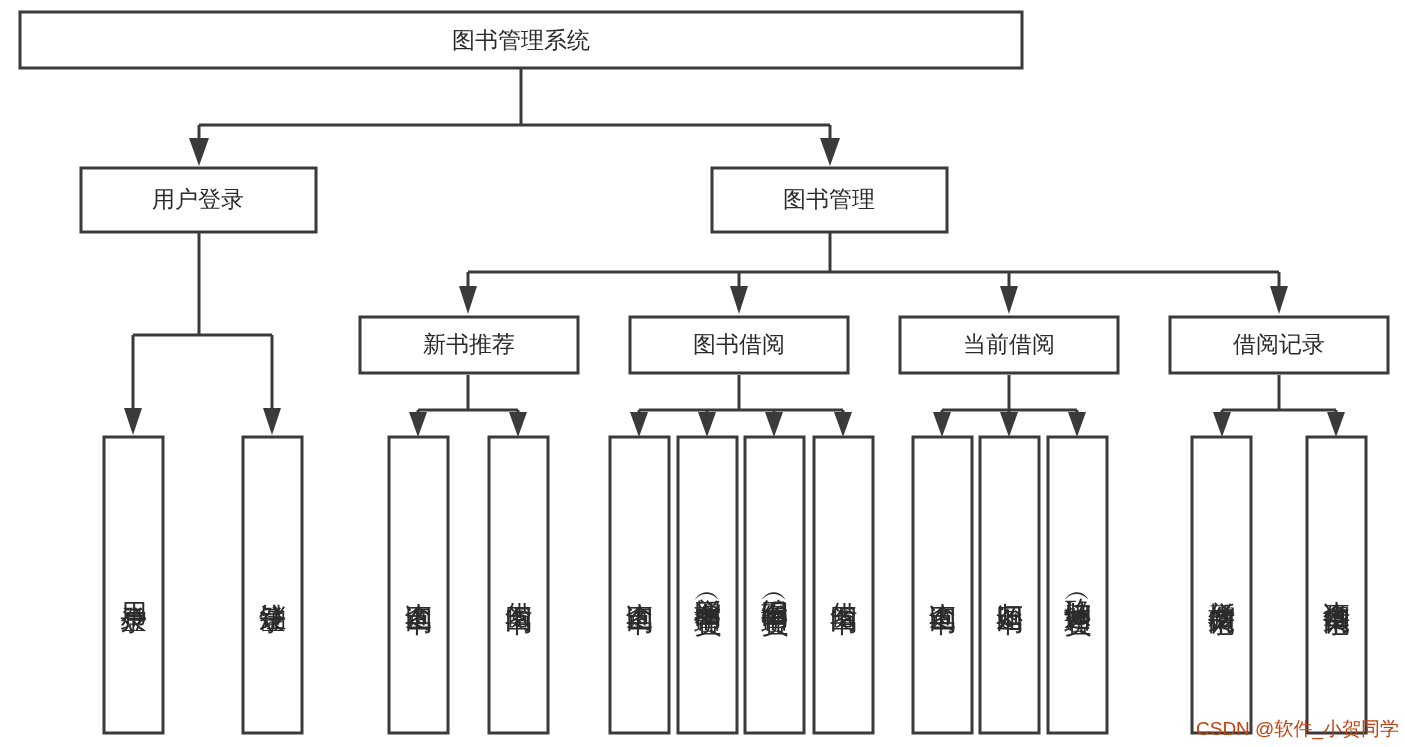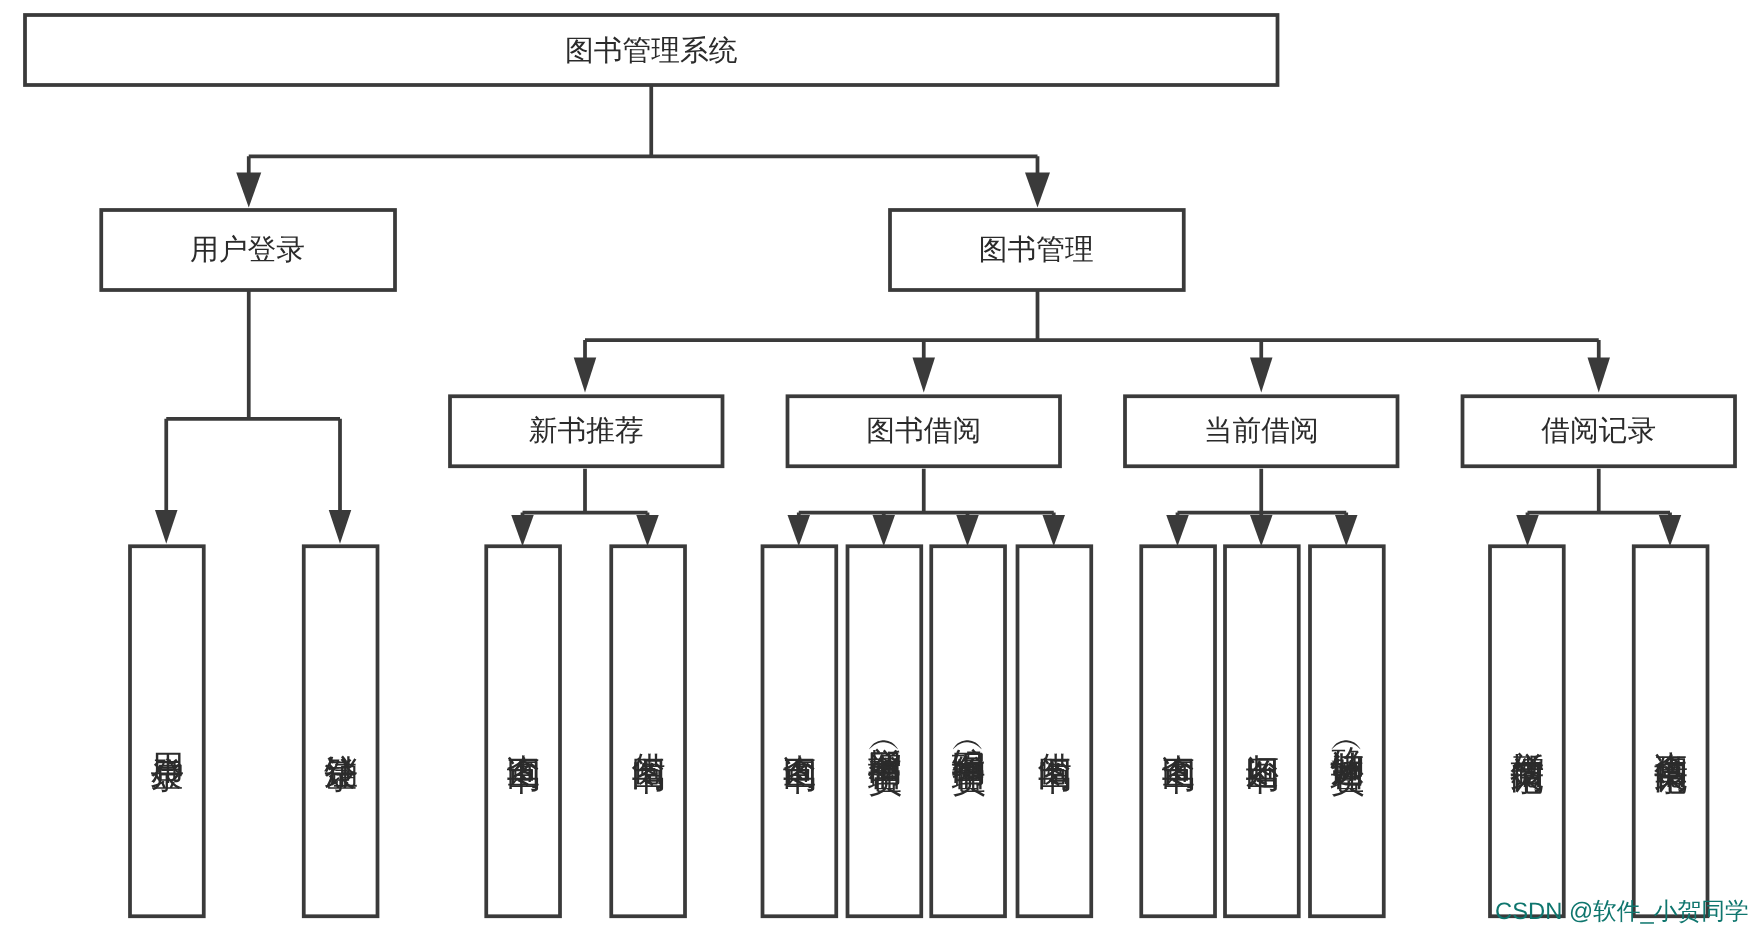--- a/index.html
+++ b/index.html
@@ -59,21 +59,21 @@
     display: flex;
     align-items: center;
     justify-content: center;
     text-align: center;
     pointer-events: none;
   }
   .watermark {
     position: absolute;
     font-family: "Liberation Sans", "DejaVu Sans", sans-serif;
     font-size: 19px;
-    color: #0f766e;
+    color: #c2410c;
     white-space: nowrap;
   }
 </style>
 </head>
 <body>
 
 <div id="diagram-root">
 
   <svg class="diagram-canvas" viewBox="0 0 1405 747">
 

